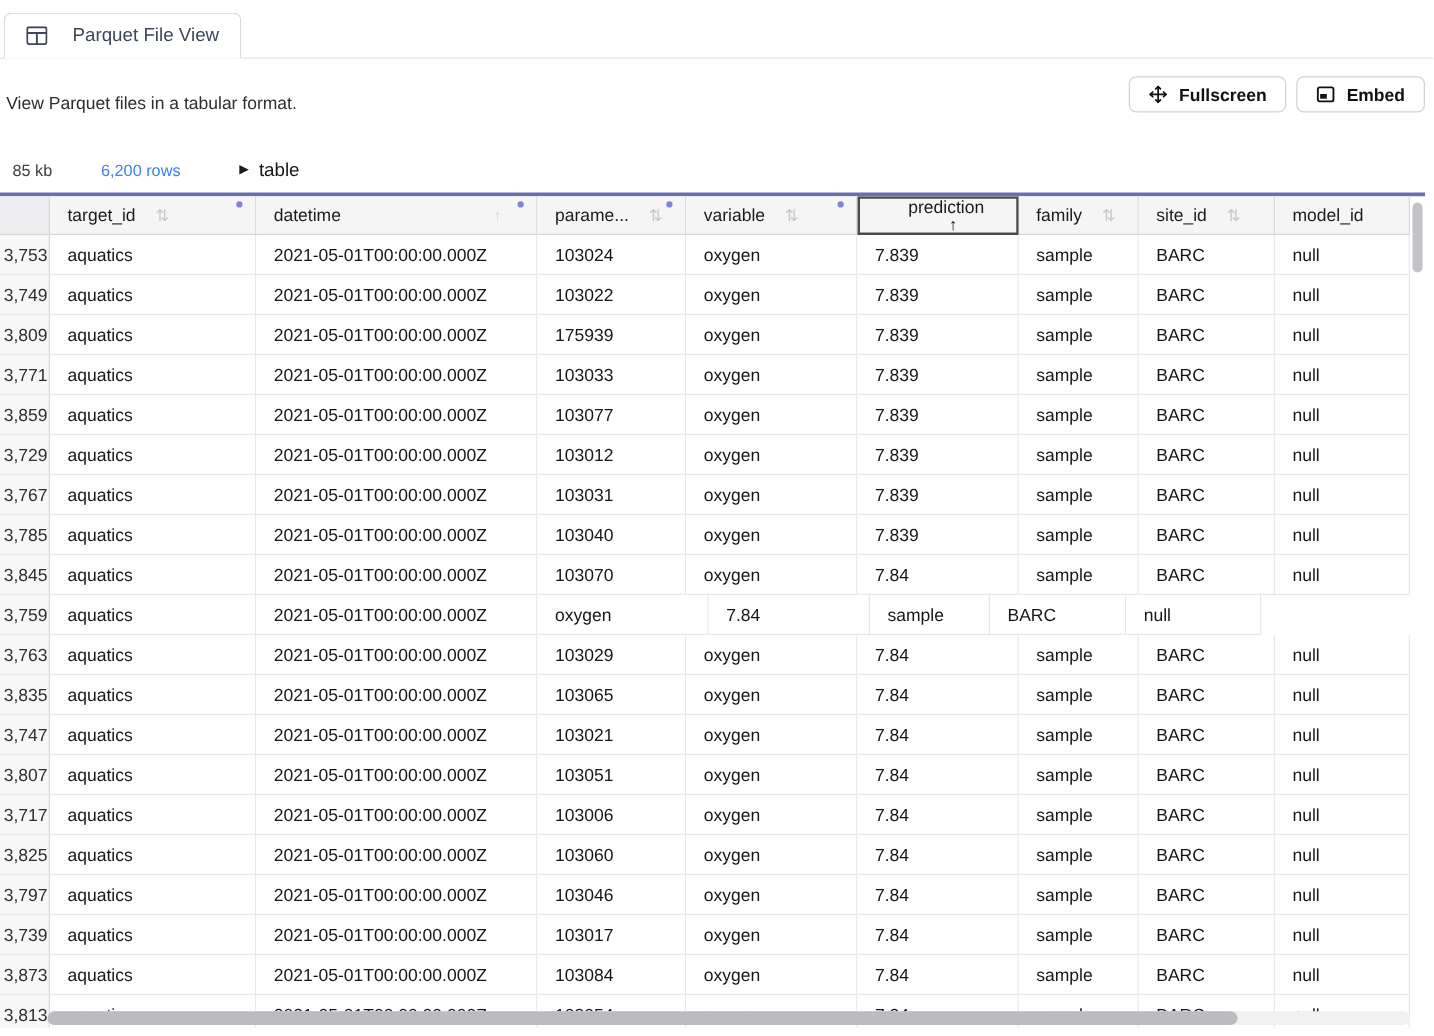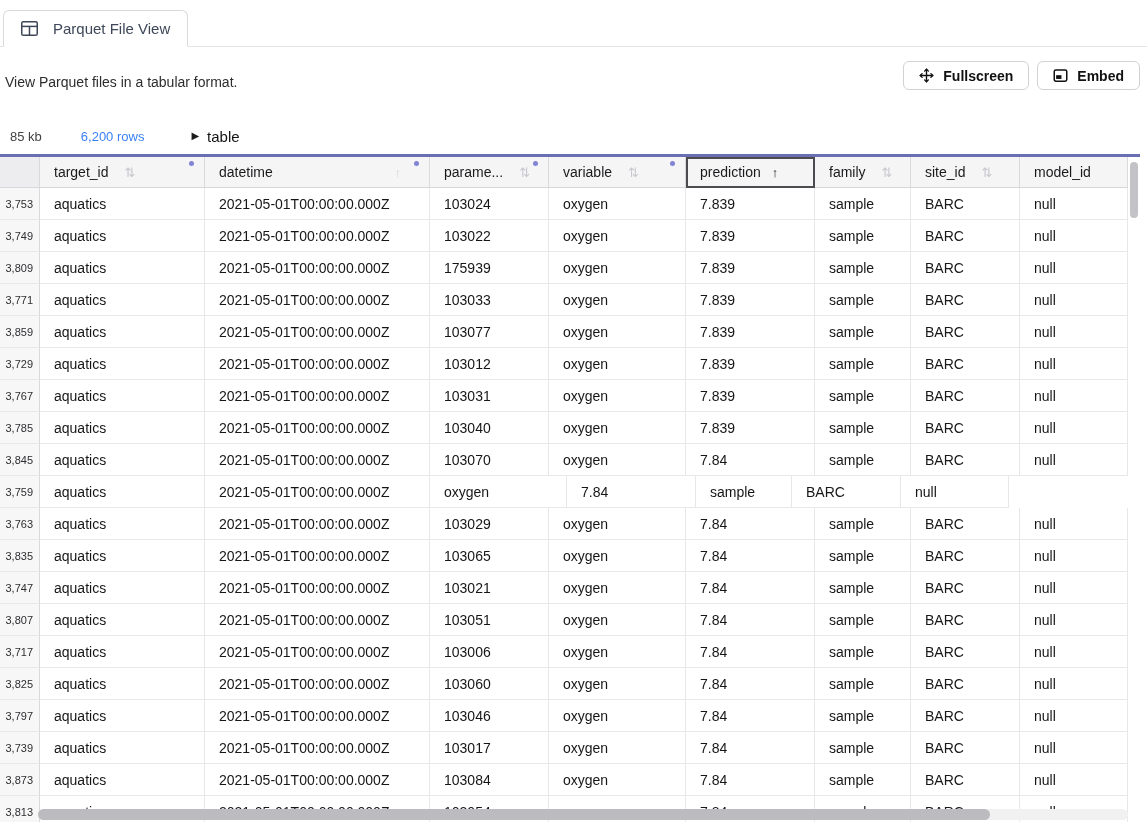--- a/index.html
+++ b/index.html
@@ -5,21 +5,21 @@
   * { box-sizing: border-box; }
   html,body { margin:0; padding:0; }
   body {
     width:1147px; height:829px; background:#fff; overflow:hidden;
     font-family:"Liberation Sans", sans-serif; color:#1a1a1a;
   }
   
   .tabbar { position:relative; height:47px; border-bottom:1px solid #e4e4e7; }
   .tab {
     position:absolute; left:3px; top:10px; height:37px;
-    display:inline-flex; align-items:center; gap:15px; padding:0 17px;
+    display:inline-flex; align-items:center; gap:20px; padding:0 17px;
     background:#fff; border:1px solid #d9d9dc; border-bottom:1px solid #fff;
     border-radius:6px 6px 0 0; font-size:15px; color:#3d4757; cursor:pointer;
   }
   .tab-icon { display:flex; align-items:center; }
   
   .subheader { position:relative; height:62px; }
   .desc { position:absolute; left:5px; top:27px; font-size:14px; color:#2d2d2f; }
   .buttons { position:absolute; right:7px; top:14px; display:flex; gap:8px; }
   .btn {
     display:inline-flex; align-items:center; gap:9px; height:29px; padding:0 15px;
@@ -37,30 +37,30 @@
   .table-area {
     position:relative; margin-top:8px; width:1140px; height:668px;
     border-top:3px solid var(--accent, #6a6eb3); overflow:hidden;
   }
   .grid { width:992px; }
   .tr { display:flex; height:32px; }
   .tr.thead { height:31px; }
   .row-num {
     width:40px; height:100%; flex:0 0 40px; background:#f7f7f8;
     border-right:1px solid #d9d9dc; border-bottom:1px solid #e8e8eb;
-    display:flex; align-items:center; justify-content:flex-end; padding-right:6px;
-    font-size:11px; color:#2e2e30;
+    display:flex; align-items:center; justify-content:flex-end; padding-right:1px;
+    font-size:14px; color:#2e2e30;
   }
   .th-corner { background:#ededef; border-bottom:1px solid #d8d8db; }
   .th {
     position:relative; height:100%; display:flex; align-items:center; padding-left:14px;
     background:#f5f5f6; border-right:1px solid #dadadd; border-bottom:1px solid #d8d8db;
     font-size:14px; color:#1a1a1c; cursor:pointer;
   }
-  .th.sel { outline:2px solid #4c4c50; outline-offset:-2px; }
+  .th.sel { outline:2px solid #4c4c50; outline-offset:-2px;flex-direction:column; }
   .sort { line-height:1; }
   .sort.both  { color:#c8c8ce; font-size:13px; margin-left:16px; }
   .sort.faint { color:#d7d7db; font-size:13px; margin-left:auto; margin-right:28px; }
   .sort.active{ color:#111;    font-size:13px; margin-left:11px; }
   .dot {
     position:absolute; top:4px; right:10px; width:5px; height:5px;
     border-radius:50%; background:var(--dot, #8083d6);
   }
   .td {
     height:100%; display:flex; align-items:center; padding-left:14px;

